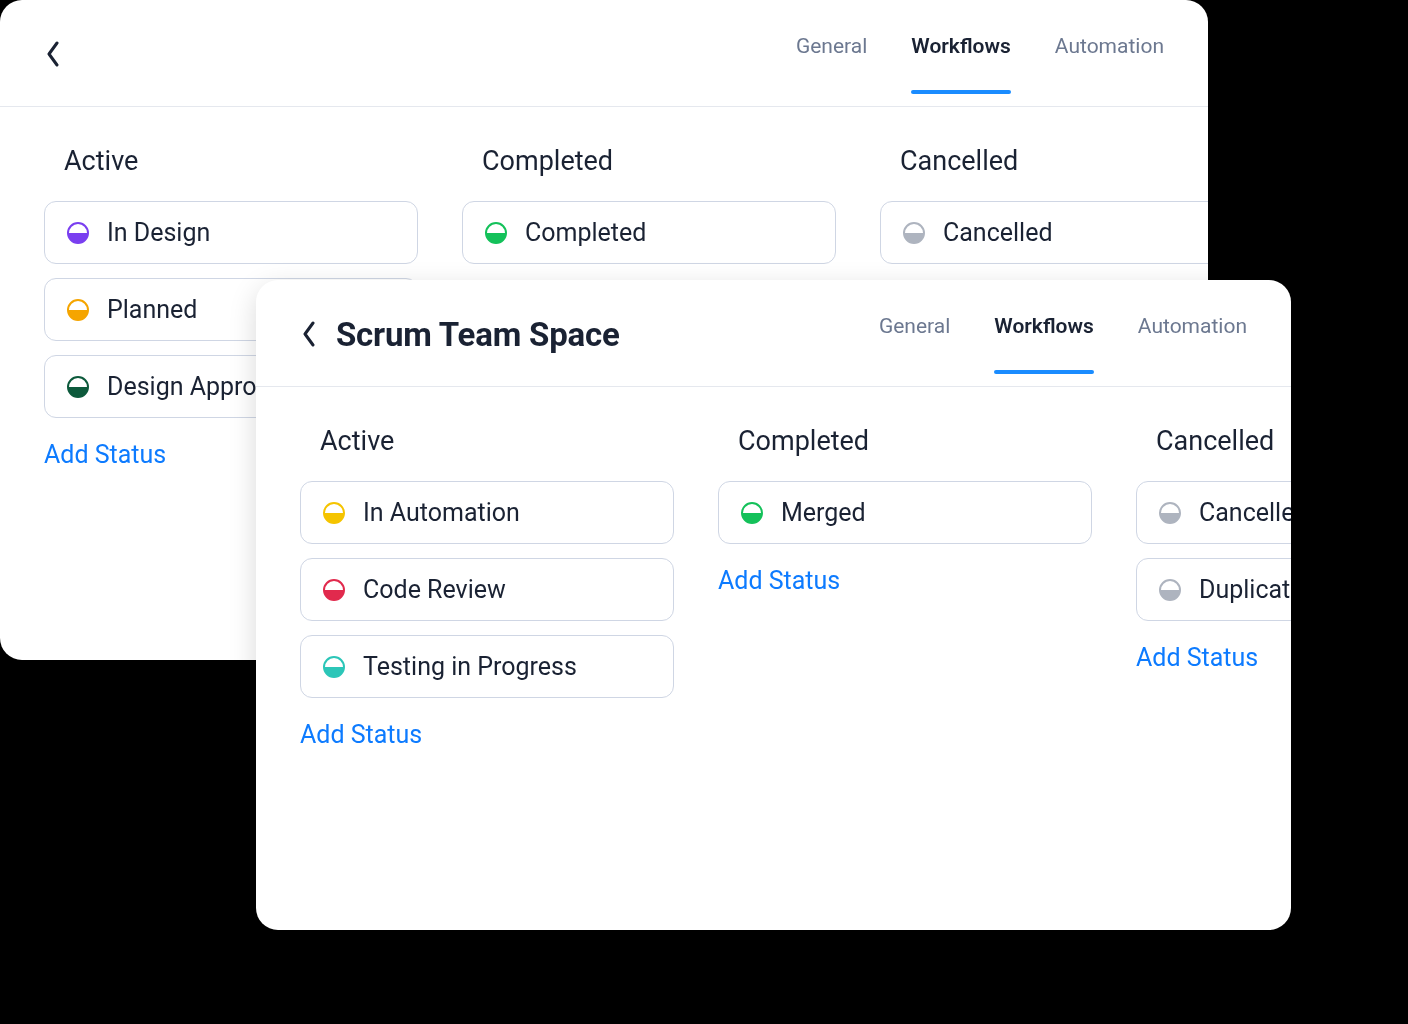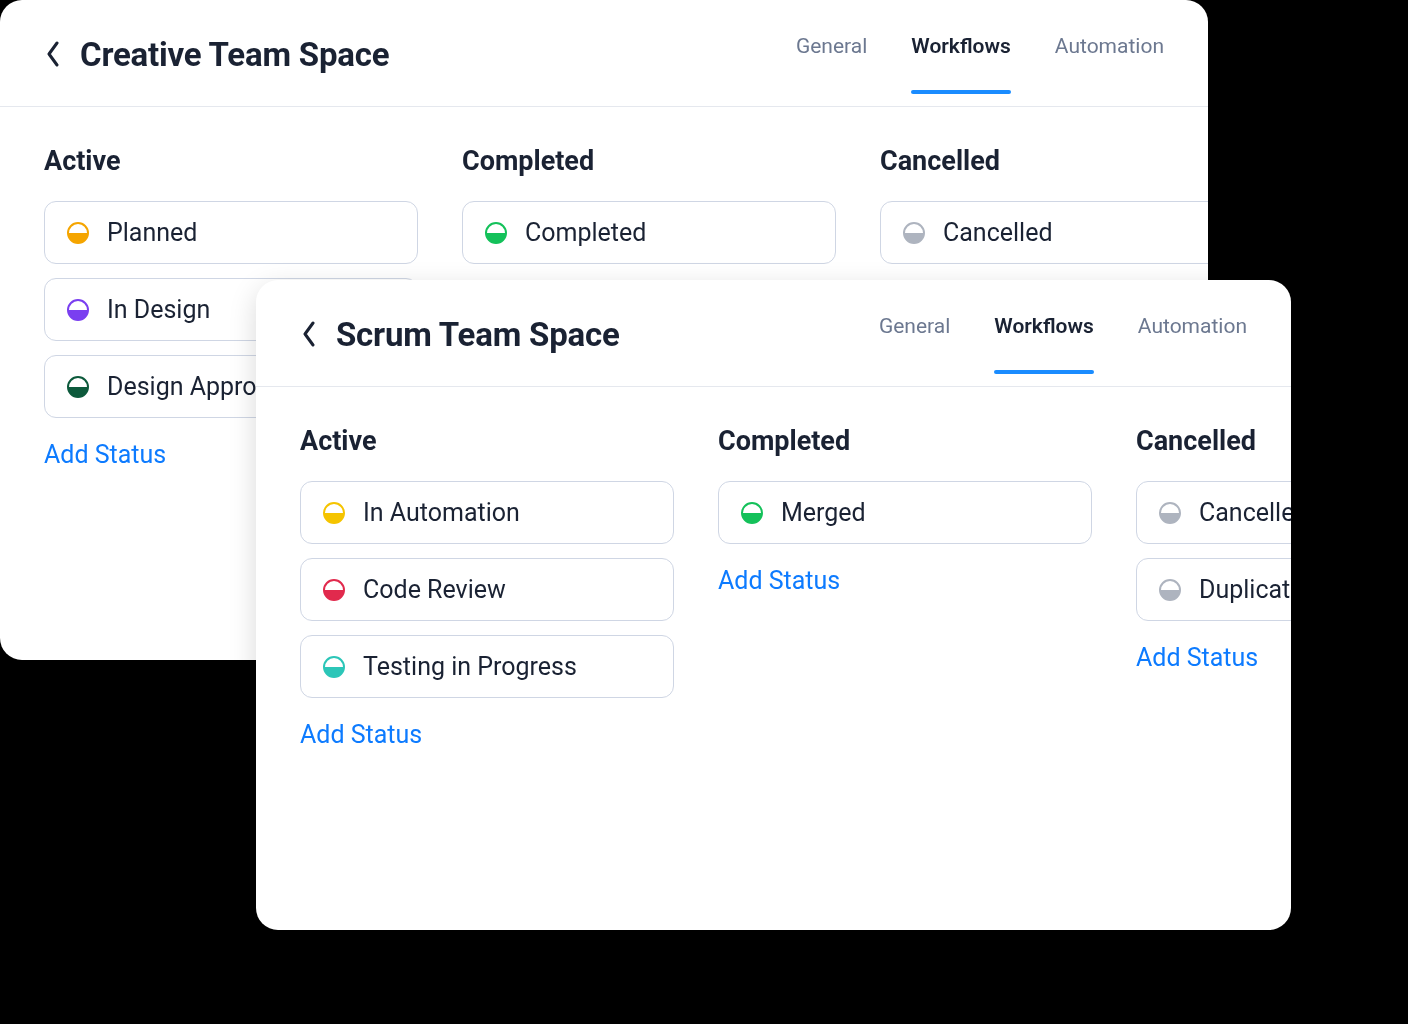--- a/index.html
+++ b/index.html
@@ -96,23 +96,24 @@
     padding: 38px 44px 20px 44px;
     gap: 44px;
   }
   .column {
     flex: 0 0 374px;
     display: flex;
     flex-direction: column;
   }
   .col-title {
     font-size: 27px;
-    font-weight: 700;
+    font-weight: 400;
     color: #1a2233;
     margin-bottom: 24px;
+    margin-left: 20px;
   }
   .status-list {
     display: flex;
     flex-direction: column;
     gap: 14px;
   }
   .status-pill {
     display: flex;
     align-items: center;
     border: 1px solid #cfd6e4;
@@ -159,40 +160,39 @@
 
 <div class="canvas">
 
   <div class="card back">
     <div class="header">
       <span class="back-icon">
         <svg width="14" height="26" viewBox="0 0 14 26">
             <path d="M11 2 L3 13 L11 24" stroke="#1a2233" stroke-width="3" fill="none" stroke-linecap="round" stroke-linejoin="round"></path>
           </svg>
       </span>
-      <div class="title">Creative Team Space</div>
       <div class="tabs">
         <div class="tab">General</div>
         <div class="tab active">Workflows</div>
         <div class="tab">Automation</div>
       </div>
     </div>
     <div class="divider"></div>
     <div class="columns">
 
       <div class="column">
         <div class="col-title">Active</div>
         <div class="status-list">
           <div class="status-pill">
+            <span class="status-dot" style="border-color: rgb(122, 63, 240); background: linear-gradient(rgb(255, 255, 255) 0%, rgb(255, 255, 255) 50%, rgb(122, 63, 240) 50%, rgb(122, 63, 240) 100%);"></span>
+            <span>In Design</span>
+          </div>
+          <div class="status-pill">
             <span class="status-dot" style="border-color: rgb(245, 165, 0); background: linear-gradient(rgb(255, 255, 255) 0%, rgb(255, 255, 255) 50%, rgb(245, 165, 0) 50%, rgb(245, 165, 0) 100%);"></span>
             <span>Planned</span>
-          </div>
-          <div class="status-pill">
-            <span class="status-dot" style="border-color: rgb(122, 63, 240); background: linear-gradient(rgb(255, 255, 255) 0%, rgb(255, 255, 255) 50%, rgb(122, 63, 240) 50%, rgb(122, 63, 240) 100%);"></span>
-            <span>In Design</span>
           </div>
           <div class="status-pill">
             <span class="status-dot" style="border-color: rgb(13, 90, 60); background: linear-gradient(rgb(255, 255, 255) 0%, rgb(255, 255, 255) 50%, rgb(13, 90, 60) 50%, rgb(13, 90, 60) 100%);"></span>
             <span>Design Approved</span>
           </div>
         </div>
         <div class="add-status">Add Status</div>
       </div>
 
       <div class="column">

